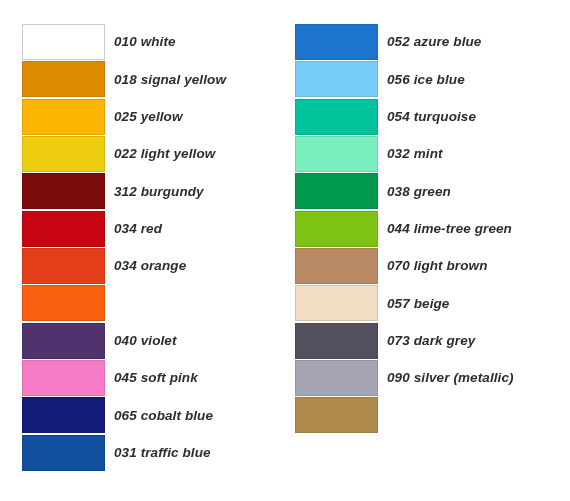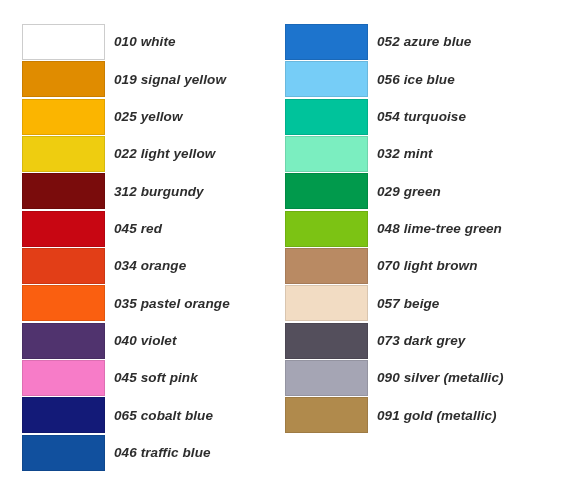--- a/index.html
+++ b/index.html
@@ -26,21 +26,21 @@
     padding-left: 22px;
     font-style: italic;
   }
 
   .column {
     display: flex;
     flex-direction: column;
   }
 
   .column.left { width: 263px; }
-  .column.right { width: 275px; }
+  .column.right { width: 275px; margin-left: 10px; }
 
   .swatch-row {
     display: flex;
     flex-direction: row;
     align-items: center;
     height: 37.33px;
     box-sizing: border-box;
   }
 
   .swatch {
@@ -70,61 +70,60 @@
 <body>
 
 <div id="chart">
   <div class="column left">
       <div class="swatch-row">
         <div class="swatch light-edge" style="background-color: rgb(255, 255, 255);"></div>
         <div class="label">010 white</div>
       </div>
       <div class="swatch-row">
         <div class="swatch" style="background-color: rgb(224, 140, 0);"></div>
-        <div class="label">019 signal yellow</div>
+        <div class="label">018 signal yellow</div>
       </div>
       <div class="swatch-row">
         <div class="swatch" style="background-color: rgb(251, 181, 0);"></div>
         <div class="label">025 yellow</div>
       </div>
       <div class="swatch-row">
         <div class="swatch" style="background-color: rgb(238, 205, 16);"></div>
         <div class="label">022 light yellow</div>
       </div>
       <div class="swatch-row">
         <div class="swatch" style="background-color: rgb(122, 12, 12);"></div>
         <div class="label">312 burgundy</div>
       </div>
       <div class="swatch-row">
         <div class="swatch" style="background-color: rgb(200, 6, 18);"></div>
-        <div class="label">045 red</div>
+        <div class="label">034 red</div>
       </div>
       <div class="swatch-row">
         <div class="swatch" style="background-color: rgb(226, 62, 23);"></div>
         <div class="label">034 orange</div>
       </div>
       <div class="swatch-row">
         <div class="swatch" style="background-color: rgb(250, 95, 16);"></div>
-        <div class="label">035 pastel orange</div>
       </div>
       <div class="swatch-row">
         <div class="swatch" style="background-color: rgb(80, 51, 110);"></div>
         <div class="label">040 violet</div>
       </div>
       <div class="swatch-row">
         <div class="swatch" style="background-color: rgb(247, 124, 200);"></div>
         <div class="label">045 soft pink</div>
       </div>
       <div class="swatch-row">
         <div class="swatch" style="background-color: rgb(19, 26, 120);"></div>
         <div class="label">065 cobalt blue</div>
       </div>
       <div class="swatch-row">
         <div class="swatch" style="background-color: rgb(17, 80, 158);"></div>
-        <div class="label">046 traffic blue</div>
+        <div class="label">031 traffic blue</div>
       </div>
     </div>
   <div class="column right">
       <div class="swatch-row">
         <div class="swatch" style="background-color: rgb(29, 116, 205);"></div>
         <div class="label">052 azure blue</div>
       </div>
       <div class="swatch-row">
         <div class="swatch" style="background-color: rgb(118, 205, 247);"></div>
         <div class="label">056 ice blue</div>
@@ -132,40 +131,39 @@
       <div class="swatch-row">
         <div class="swatch" style="background-color: rgb(0, 195, 155);"></div>
         <div class="label">054 turquoise</div>
       </div>
       <div class="swatch-row">
         <div class="swatch" style="background-color: rgb(123, 238, 192);"></div>
         <div class="label">032 mint</div>
       </div>
       <div class="swatch-row">
         <div class="swatch" style="background-color: rgb(1, 154, 76);"></div>
-        <div class="label">029 green</div>
+        <div class="label">038 green</div>
       </div>
       <div class="swatch-row">
         <div class="swatch" style="background-color: rgb(124, 195, 20);"></div>
-        <div class="label">048 lime-tree green</div>
+        <div class="label">044 lime-tree green</div>
       </div>
       <div class="swatch-row">
         <div class="swatch" style="background-color: rgb(185, 138, 99);"></div>
         <div class="label">070 light brown</div>
       </div>
       <div class="swatch-row">
         <div class="swatch" style="background-color: rgb(242, 220, 195);"></div>
         <div class="label">057 beige</div>
       </div>
       <div class="swatch-row">
         <div class="swatch" style="background-color: rgb(84, 79, 92);"></div>
         <div class="label">073 dark grey</div>
       </div>
       <div class="swatch-row">
         <div class="swatch" style="background-color: rgb(165, 165, 180);"></div>
         <div class="label">090 silver (metallic)</div>
       </div>
       <div class="swatch-row">
         <div class="swatch" style="background-color: rgb(176, 138, 76);"></div>
-        <div class="label">091 gold (metallic)</div>
       </div>
     </div>
 </div>
 
 </body></html>

